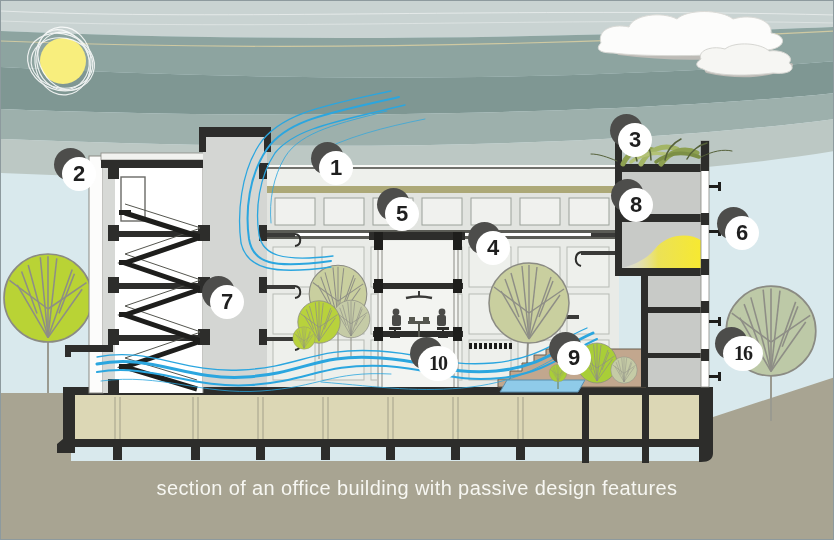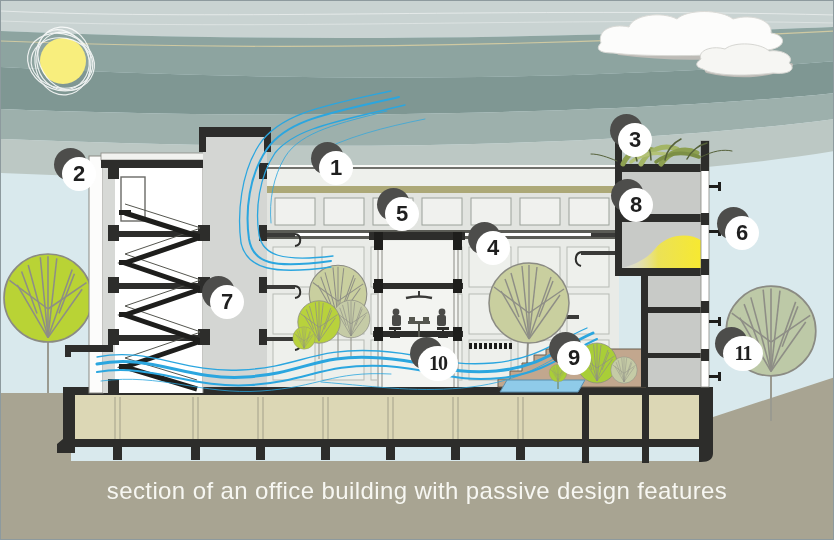--- a/index.html
+++ b/index.html
@@ -14,21 +14,21 @@
   .water-fill{fill:var(--water-blue,#8fcbe9);}
   .st-day{stop-color:var(--daylight-yellow,#f9e93a);}
   .badge{position:absolute;width:34px;height:34px;z-index:5;}
   .badge .shadow{position:absolute;left:-8px;top:-9px;width:33px;height:33px;
                  border-radius:50%;background:#4d4d4b;}
   .badge .bubble{position:absolute;left:0;top:0;width:34px;height:34px;border-radius:50%;
                  background:#ffffff;display:flex;align-items:center;justify-content:center;
                  font-weight:700;font-size:22px;color:#1f1f1f;}
   .badge.wide .bubble{width:40px;height:35px;font-size:20px;letter-spacing:-1px;font-family:Liberation Serif, serif;}
   #caption{position:absolute;left:0;right:0;top:476px;text-align:center;z-index:4;
-           color:#f7f7f2;font-size:24px;letter-spacing:.4px;}
+           color:#f7f7f2;font-size:20px;letter-spacing:.4px;}
 </style>
 </head>
 <body>
 
 <svg id="scene" width="834" height="540" viewBox="0 0 834 540">
   <defs>
     <linearGradient id="dayglow" x1="0" y1="0" x2="1" y2="0">
       <stop offset="0" stop-color="#ffffff" stop-opacity="0.25"></stop>
       <stop offset="0.45" class="st-day" stop-opacity="0.75"></stop>
       <stop offset="1" class="st-day"></stop>
@@ -421,16 +421,16 @@
 <div class="badge" style="left:556px;top:340px">
   <span class="shadow"></span>
   <span class="bubble">9</span>
 </div>
 <div class="badge wide" style="left:417px;top:345px">
   <span class="shadow"></span>
   <span class="bubble">10</span>
 </div>
 <div class="badge wide" style="left:722px;top:335px">
   <span class="shadow"></span>
-  <span class="bubble">11</span>
+  <span class="bubble">16</span>
 </div>
 
 <div id="caption">section of an office building with passive design features</div>
 
 </body></html>

